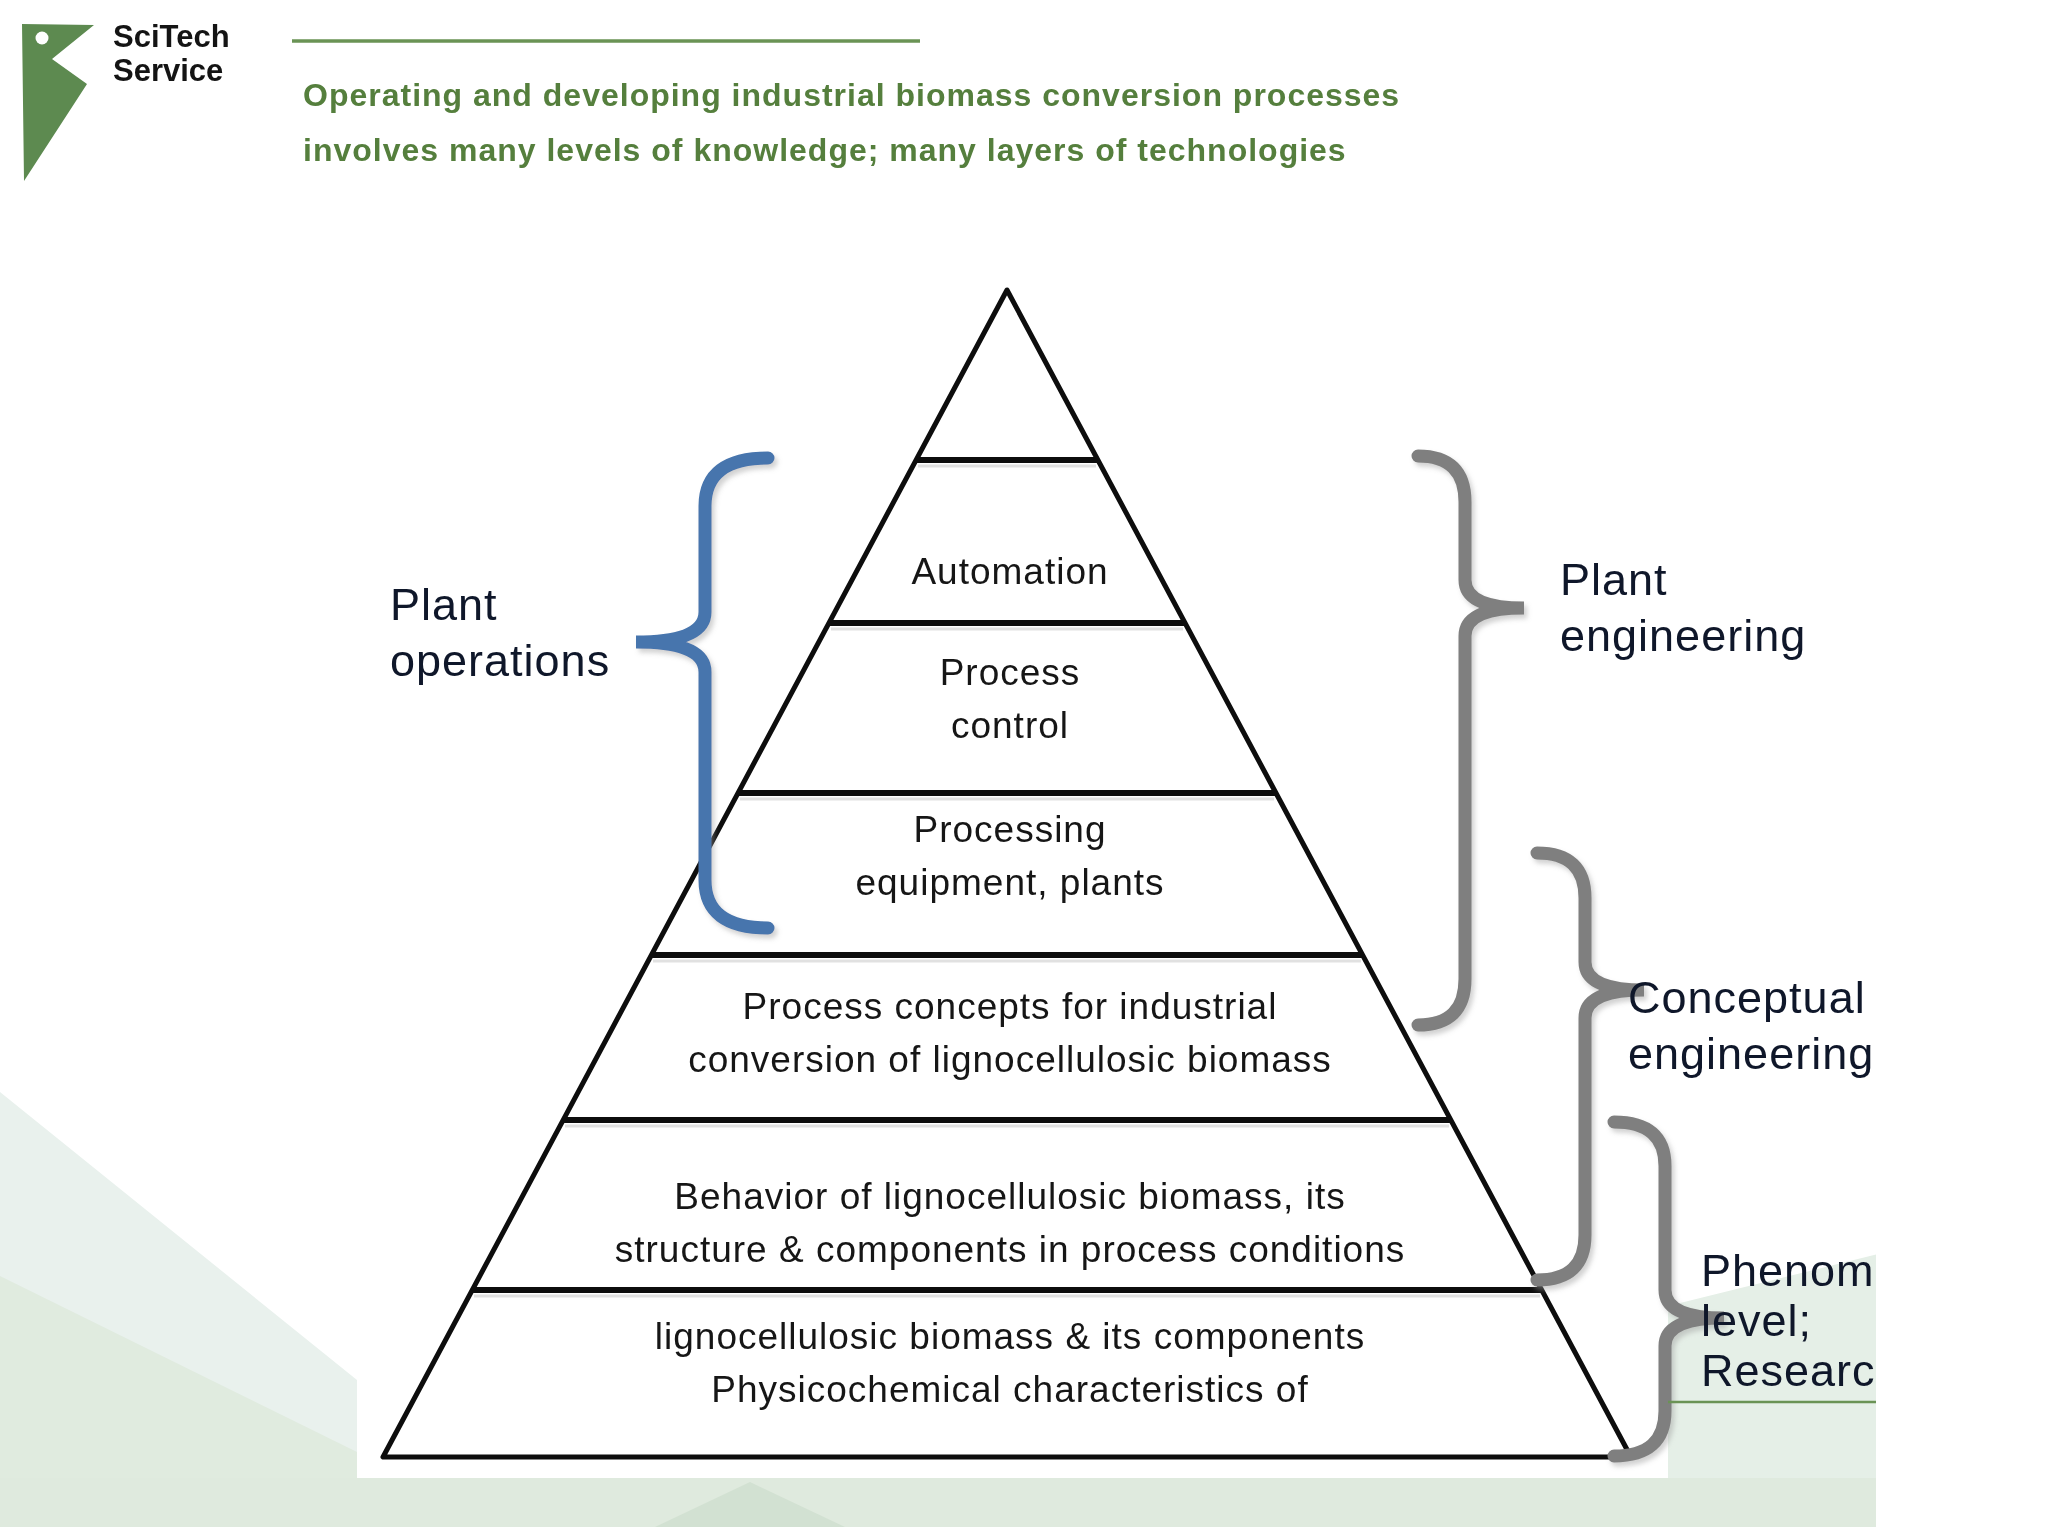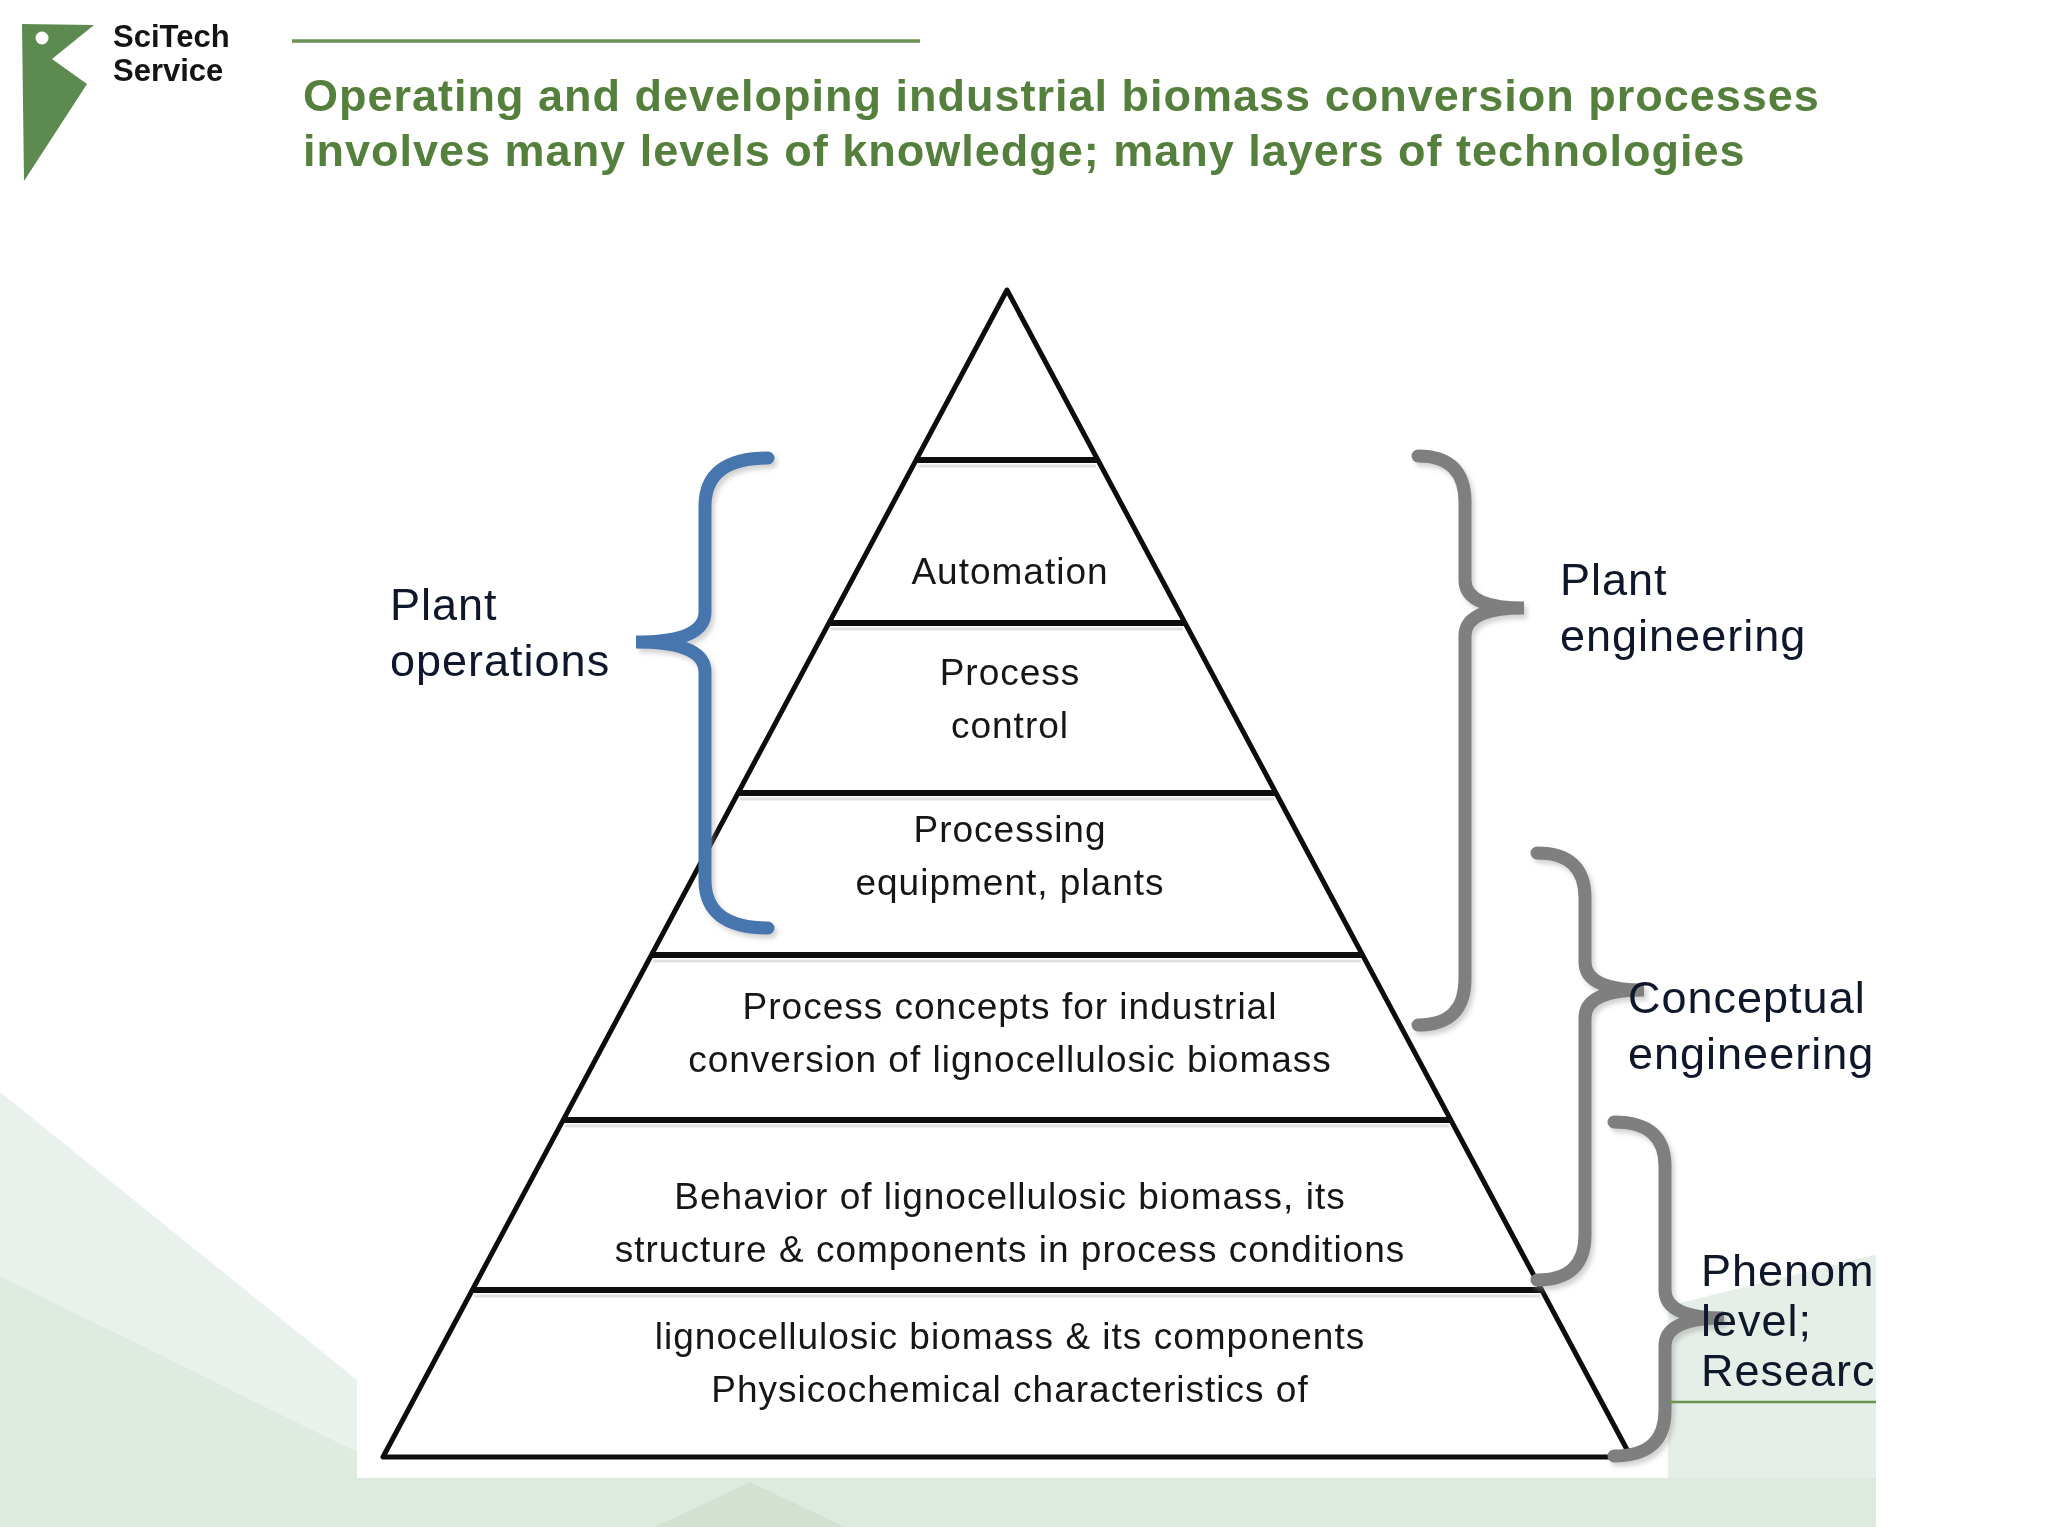--- a/index.html
+++ b/index.html
@@ -13,21 +13,21 @@
   .art{position:absolute;left:0;top:0;width:2048px;height:1527px;}
   .txt{position:absolute;color:#161616;}
   .logo-text{
     left:113px;top:20px;
     font-size:31px;line-height:34px;font-weight:bold;color:#141414;
     letter-spacing:0px;
   }
   .logo-text span{display:block;}
   .title{
     left:303px;top:68px;
-    font-size:45px;line-height:55px;font-weight:bold;
+    font-size:32px;line-height:55px;font-weight:bold;
     color:#557f3d;letter-spacing:1px;white-space:nowrap;
   }
   .title span{display:block;}
   .lvl{
     left:1010px;transform:translateX(-50%);
     text-align:center;font-size:37px;line-height:53px;
     letter-spacing:1px;white-space:nowrap;color:#161616;
   }
   .lvl span{display:block;}
   .side-label{

